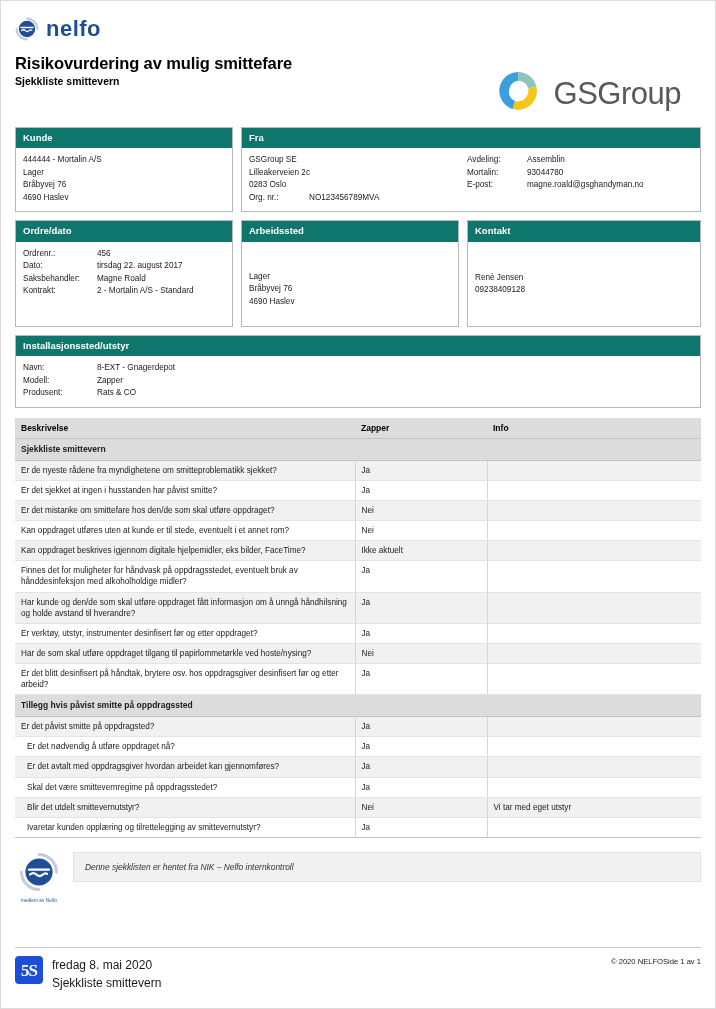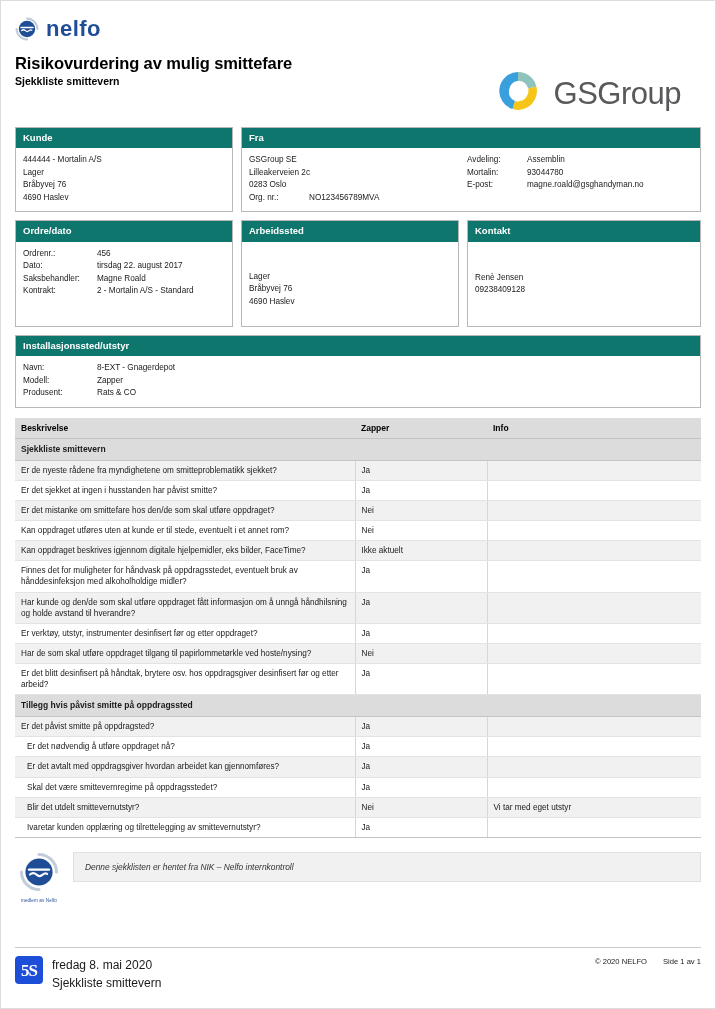--- a/index.html
+++ b/index.html
@@ -156,21 +156,21 @@
   .fs-logo {
     width: 28px; height: 28px; flex: 0 0 28px;
     background: #1d4ed8; border-radius: 4px;
     color: #fff; font-size: 17px; font-weight: 700;
     display: flex; align-items: center; justify-content: center;
     letter-spacing: -1px; line-height: 1;
     font-family: "Liberation Serif", serif;
   }
   .f-left { margin-left: 9px; font-size: 12px; line-height: 1.5; color: #1a1a1a; }
   .f-center { flex: 1; text-align: right; font-size: 7.6px; color: #1a1a1a; padding-top: 1px; }
-  .f-right { font-size: 7.6px; color: #1a1a1a; padding-top: 1px; white-space: nowrap; margin-left: 16px; }
+  .f-right { font-size: 7.6px; color: #1a1a1a; padding-top: 1px; white-space: nowrap; }
 </style>
 </head>
 <body>
 
 <div class="page">
 
   <div class="doc-header">
 
     <div class="nelfo-logo">
       <span class="nelfo-mark">

